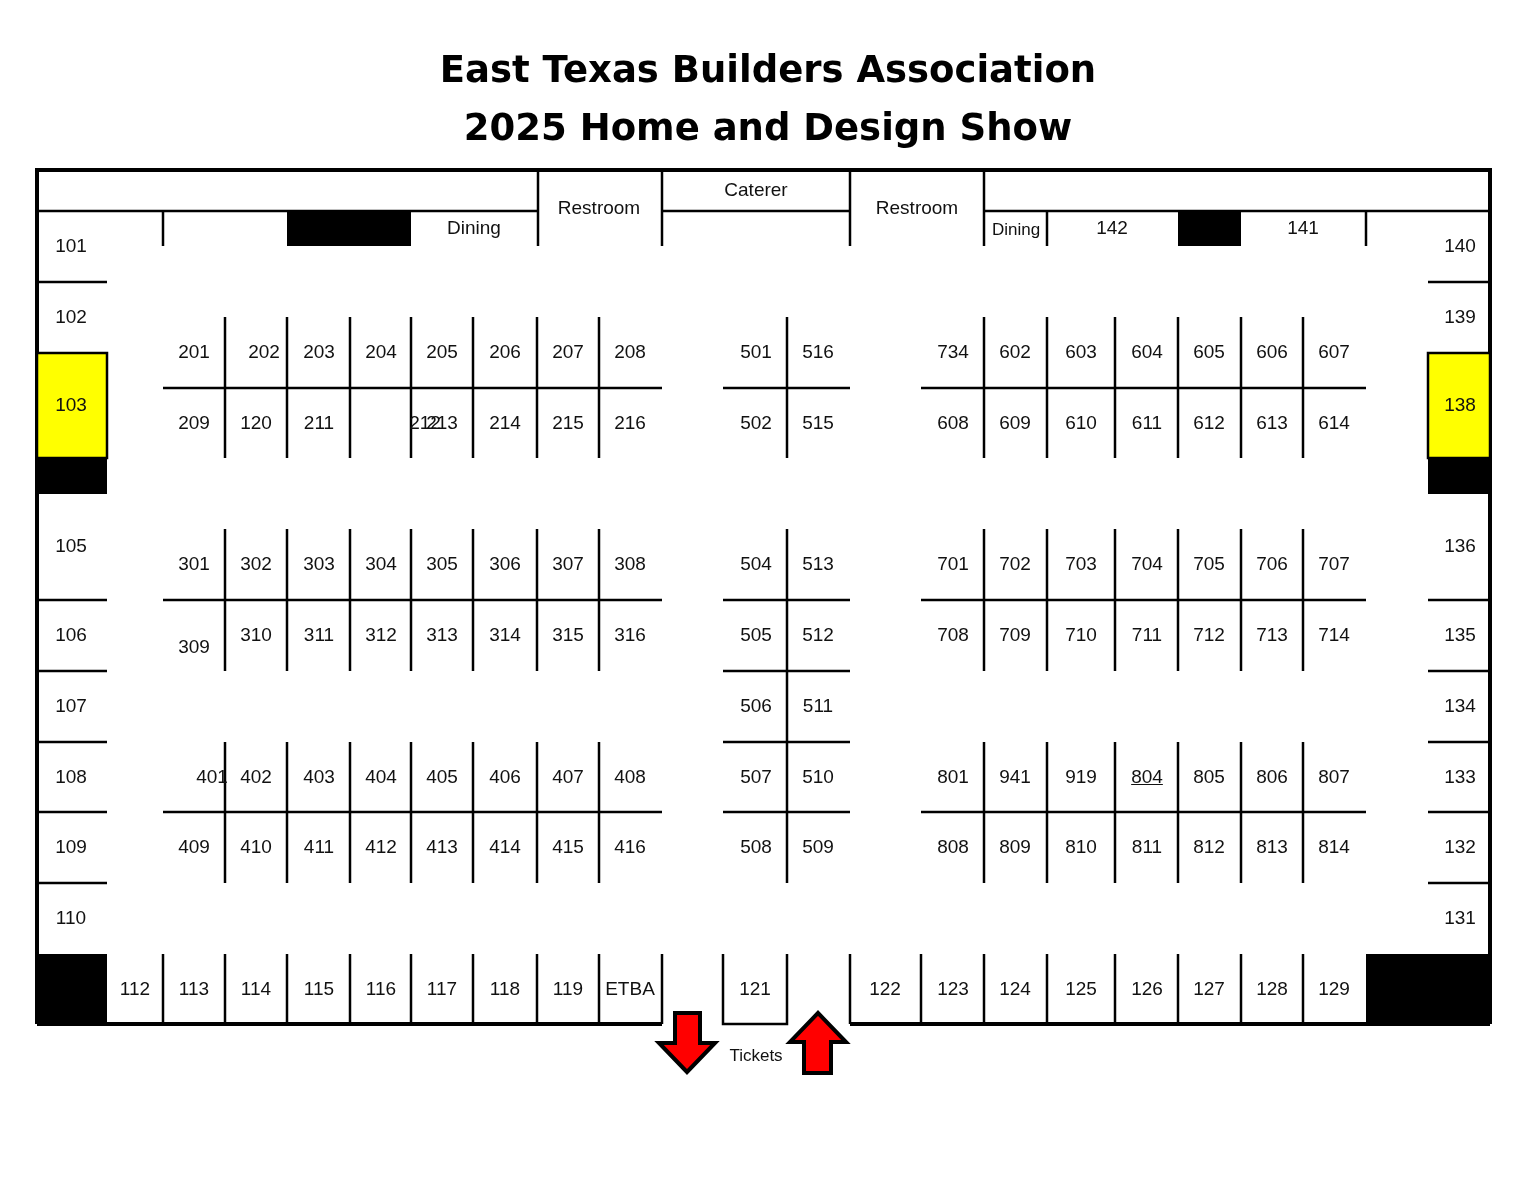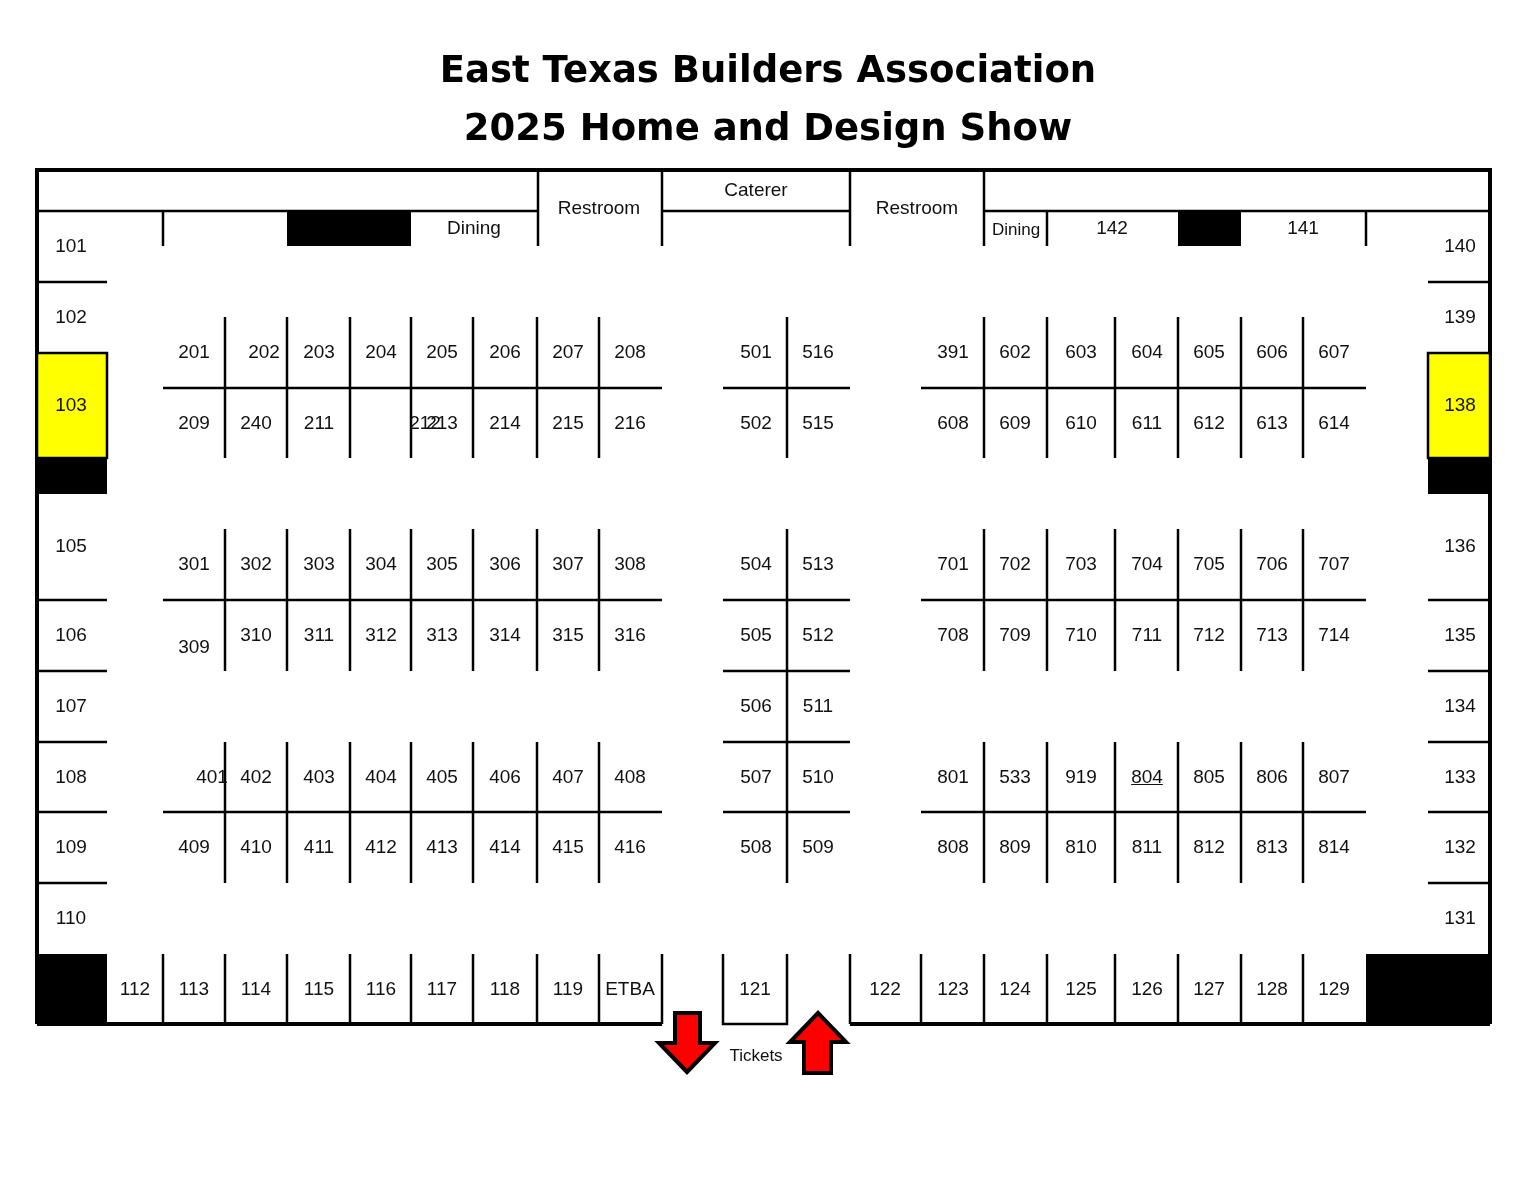--- a/index.html
+++ b/index.html
@@ -222,21 +222,21 @@
 <div id="blocks">
     <div class="lbl booth" style="left: 194px; top: 352px;">201</div>
     <div class="lbl booth" style="left: 256px; top: 352px; margin-left: 8px;">202</div>
     <div class="lbl booth" style="left: 319px; top: 352px;">203</div>
     <div class="lbl booth" style="left: 381px; top: 352px;">204</div>
     <div class="lbl booth" style="left: 442px; top: 352px;">205</div>
     <div class="lbl booth" style="left: 505px; top: 352px;">206</div>
     <div class="lbl booth" style="left: 568px; top: 352px;">207</div>
     <div class="lbl booth" style="left: 630px; top: 352px;">208</div>
     <div class="lbl booth" style="left: 194px; top: 423px;">209</div>
-    <div class="lbl booth" style="left: 256px; top: 423px;">240</div>
+    <div class="lbl booth" style="left: 256px; top: 423px;">120</div>
     <div class="lbl booth" style="left: 319px; top: 423px;">211</div>
     <div class="lbl booth" style="left: 381px; top: 423px; margin-left: 44px;">212</div>
     <div class="lbl booth" style="left: 442px; top: 423px;">213</div>
     <div class="lbl booth" style="left: 505px; top: 423px;">214</div>
     <div class="lbl booth" style="left: 568px; top: 423px;">215</div>
     <div class="lbl booth" style="left: 630px; top: 423px;">216</div>
     <div class="lbl booth" style="left: 194px; top: 564px;">301</div>
     <div class="lbl booth" style="left: 256px; top: 564px;">302</div>
     <div class="lbl booth" style="left: 319px; top: 564px;">303</div>
     <div class="lbl booth" style="left: 381px; top: 564px;">304</div>
@@ -261,21 +261,21 @@
     <div class="lbl booth" style="left: 568px; top: 777px;">407</div>
     <div class="lbl booth" style="left: 630px; top: 777px;">408</div>
     <div class="lbl booth" style="left: 194px; top: 847px;">409</div>
     <div class="lbl booth" style="left: 256px; top: 847px;">410</div>
     <div class="lbl booth" style="left: 319px; top: 847px;">411</div>
     <div class="lbl booth" style="left: 381px; top: 847px;">412</div>
     <div class="lbl booth" style="left: 442px; top: 847px;">413</div>
     <div class="lbl booth" style="left: 505px; top: 847px;">414</div>
     <div class="lbl booth" style="left: 568px; top: 847px;">415</div>
     <div class="lbl booth" style="left: 630px; top: 847px;">416</div>
-    <div class="lbl booth" style="left: 953px; top: 352px;">391</div>
+    <div class="lbl booth" style="left: 953px; top: 352px;">734</div>
     <div class="lbl booth" style="left: 1015px; top: 352px;">602</div>
     <div class="lbl booth" style="left: 1081px; top: 352px;">603</div>
     <div class="lbl booth" style="left: 1147px; top: 352px;">604</div>
     <div class="lbl booth" style="left: 1209px; top: 352px;">605</div>
     <div class="lbl booth" style="left: 1272px; top: 352px;">606</div>
     <div class="lbl booth" style="left: 1334px; top: 352px;">607</div>
     <div class="lbl booth" style="left: 953px; top: 423px;">608</div>
     <div class="lbl booth" style="left: 1015px; top: 423px;">609</div>
     <div class="lbl booth" style="left: 1081px; top: 423px;">610</div>
     <div class="lbl booth" style="left: 1147px; top: 423px;">611</div>
@@ -290,21 +290,21 @@
     <div class="lbl booth" style="left: 1272px; top: 564px;">706</div>
     <div class="lbl booth" style="left: 1334px; top: 564px;">707</div>
     <div class="lbl booth" style="left: 953px; top: 635px;">708</div>
     <div class="lbl booth" style="left: 1015px; top: 635px;">709</div>
     <div class="lbl booth" style="left: 1081px; top: 635px;">710</div>
     <div class="lbl booth" style="left: 1147px; top: 635px;">711</div>
     <div class="lbl booth" style="left: 1209px; top: 635px;">712</div>
     <div class="lbl booth" style="left: 1272px; top: 635px;">713</div>
     <div class="lbl booth" style="left: 1334px; top: 635px;">714</div>
     <div class="lbl booth" style="left: 953px; top: 777px;">801</div>
-    <div class="lbl booth" style="left: 1015px; top: 777px;">533</div>
+    <div class="lbl booth" style="left: 1015px; top: 777px;">941</div>
     <div class="lbl booth" style="left: 1081px; top: 777px;">919</div>
     <div class="lbl booth" style="left: 1147px; top: 777px; text-decoration: underline;">804</div>
     <div class="lbl booth" style="left: 1209px; top: 777px;">805</div>
     <div class="lbl booth" style="left: 1272px; top: 777px;">806</div>
     <div class="lbl booth" style="left: 1334px; top: 777px;">807</div>
     <div class="lbl booth" style="left: 953px; top: 847px;">808</div>
     <div class="lbl booth" style="left: 1015px; top: 847px;">809</div>
     <div class="lbl booth" style="left: 1081px; top: 847px;">810</div>
     <div class="lbl booth" style="left: 1147px; top: 847px;">811</div>
     <div class="lbl booth" style="left: 1209px; top: 847px;">812</div>

